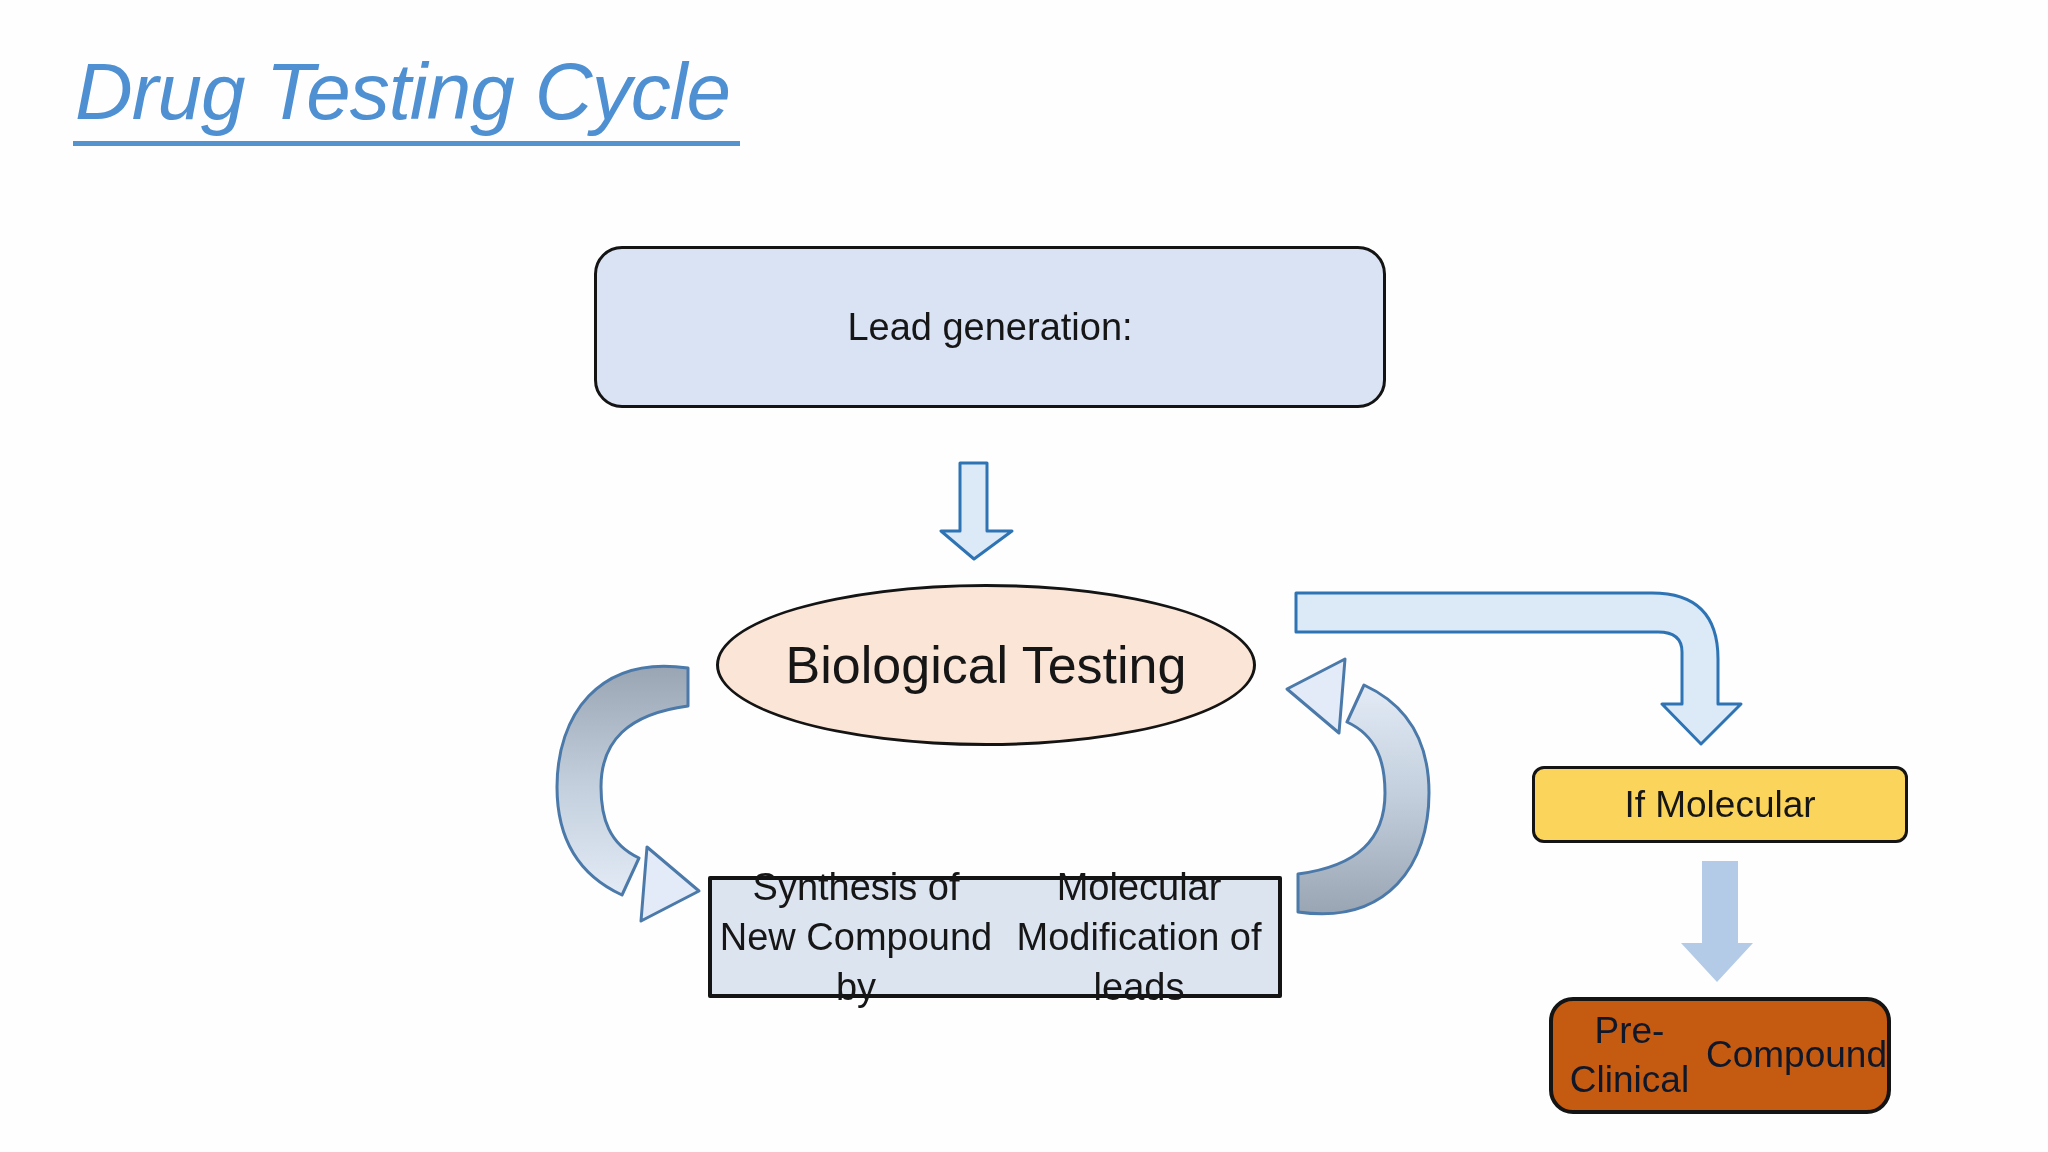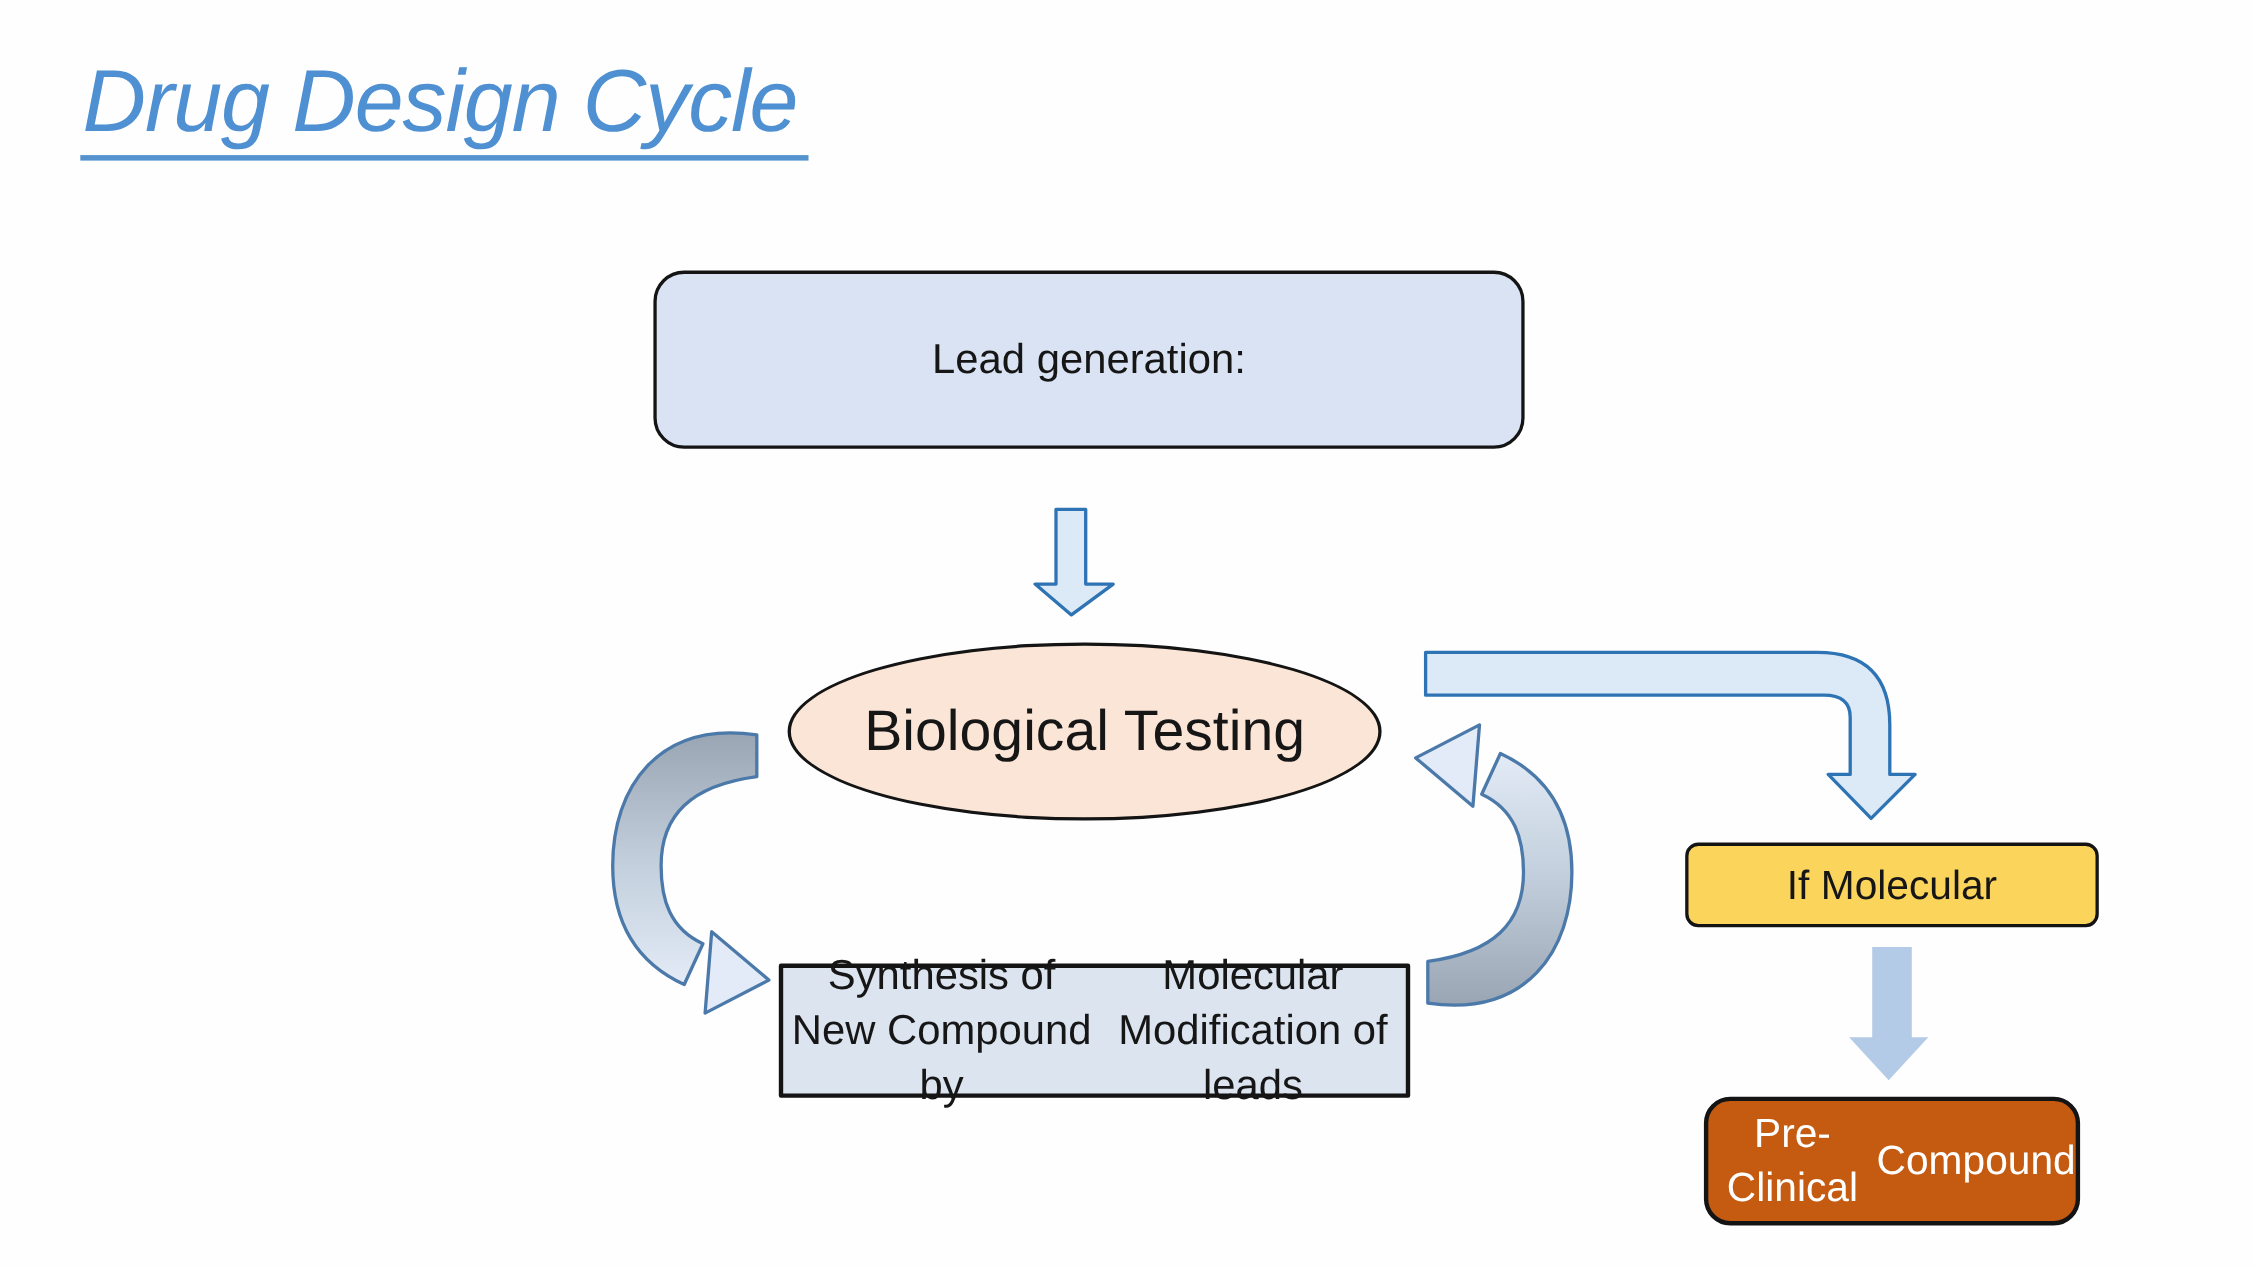--- a/index.html
+++ b/index.html
@@ -64,21 +64,21 @@
     border:3px solid #141414;
     border-radius:12px;
     font-size:37px;
   }
   .node-preclinical{
     left:1549px;top:997px;width:342px;height:117px;
     background:#c55a11;
     border:4px solid #141414;
     border-radius:24px;
     font-size:37px;line-height:1.3;
-    color:#ffffff;
+    color:#0f172a;
   }
   svg.arrow-layer{
     position:absolute;inset:0;
     width:2048px;height:1152px;
     pointer-events:none;
   }
 </style>
 </head>
 <body>
 
@@ -101,21 +101,21 @@
 
     <path d="M 1296,593 L 1652,593 Q 1718,593 1718,659 L 1718,704 L 1741,704 L 1701,744 L 1662,704 L 1682,704 L 1682,652 Q 1682,632 1658,632 L 1296,632 Z" fill="#dce9f7" stroke="#2e74b5" stroke-width="3" stroke-linejoin="round"></path>
 
     <use href="#curvedArrow" xlink:href="#curvedArrow"></use>
 
     <use href="#curvedArrow" xlink:href="#curvedArrow" transform="rotate(180 993 790)"></use>
 
     <polygon points="1702,861 1738,861 1738,943 1753,943 1717,982 1681,943 1702,943" fill="#b3cbe6"></polygon>
   </svg>
 
-  <div class="slide-title">Drug Design Cycle</div>
+  <div class="slide-title">Drug Testing Cycle</div>
 
   <div class="node node-lead">
     <span class="line">Lead generation:</span>
   </div>
 
   <div class="node node-ellipse">
     <span class="line">Biological Testing</span>
   </div>
 
   <div class="node node-synthesis">

